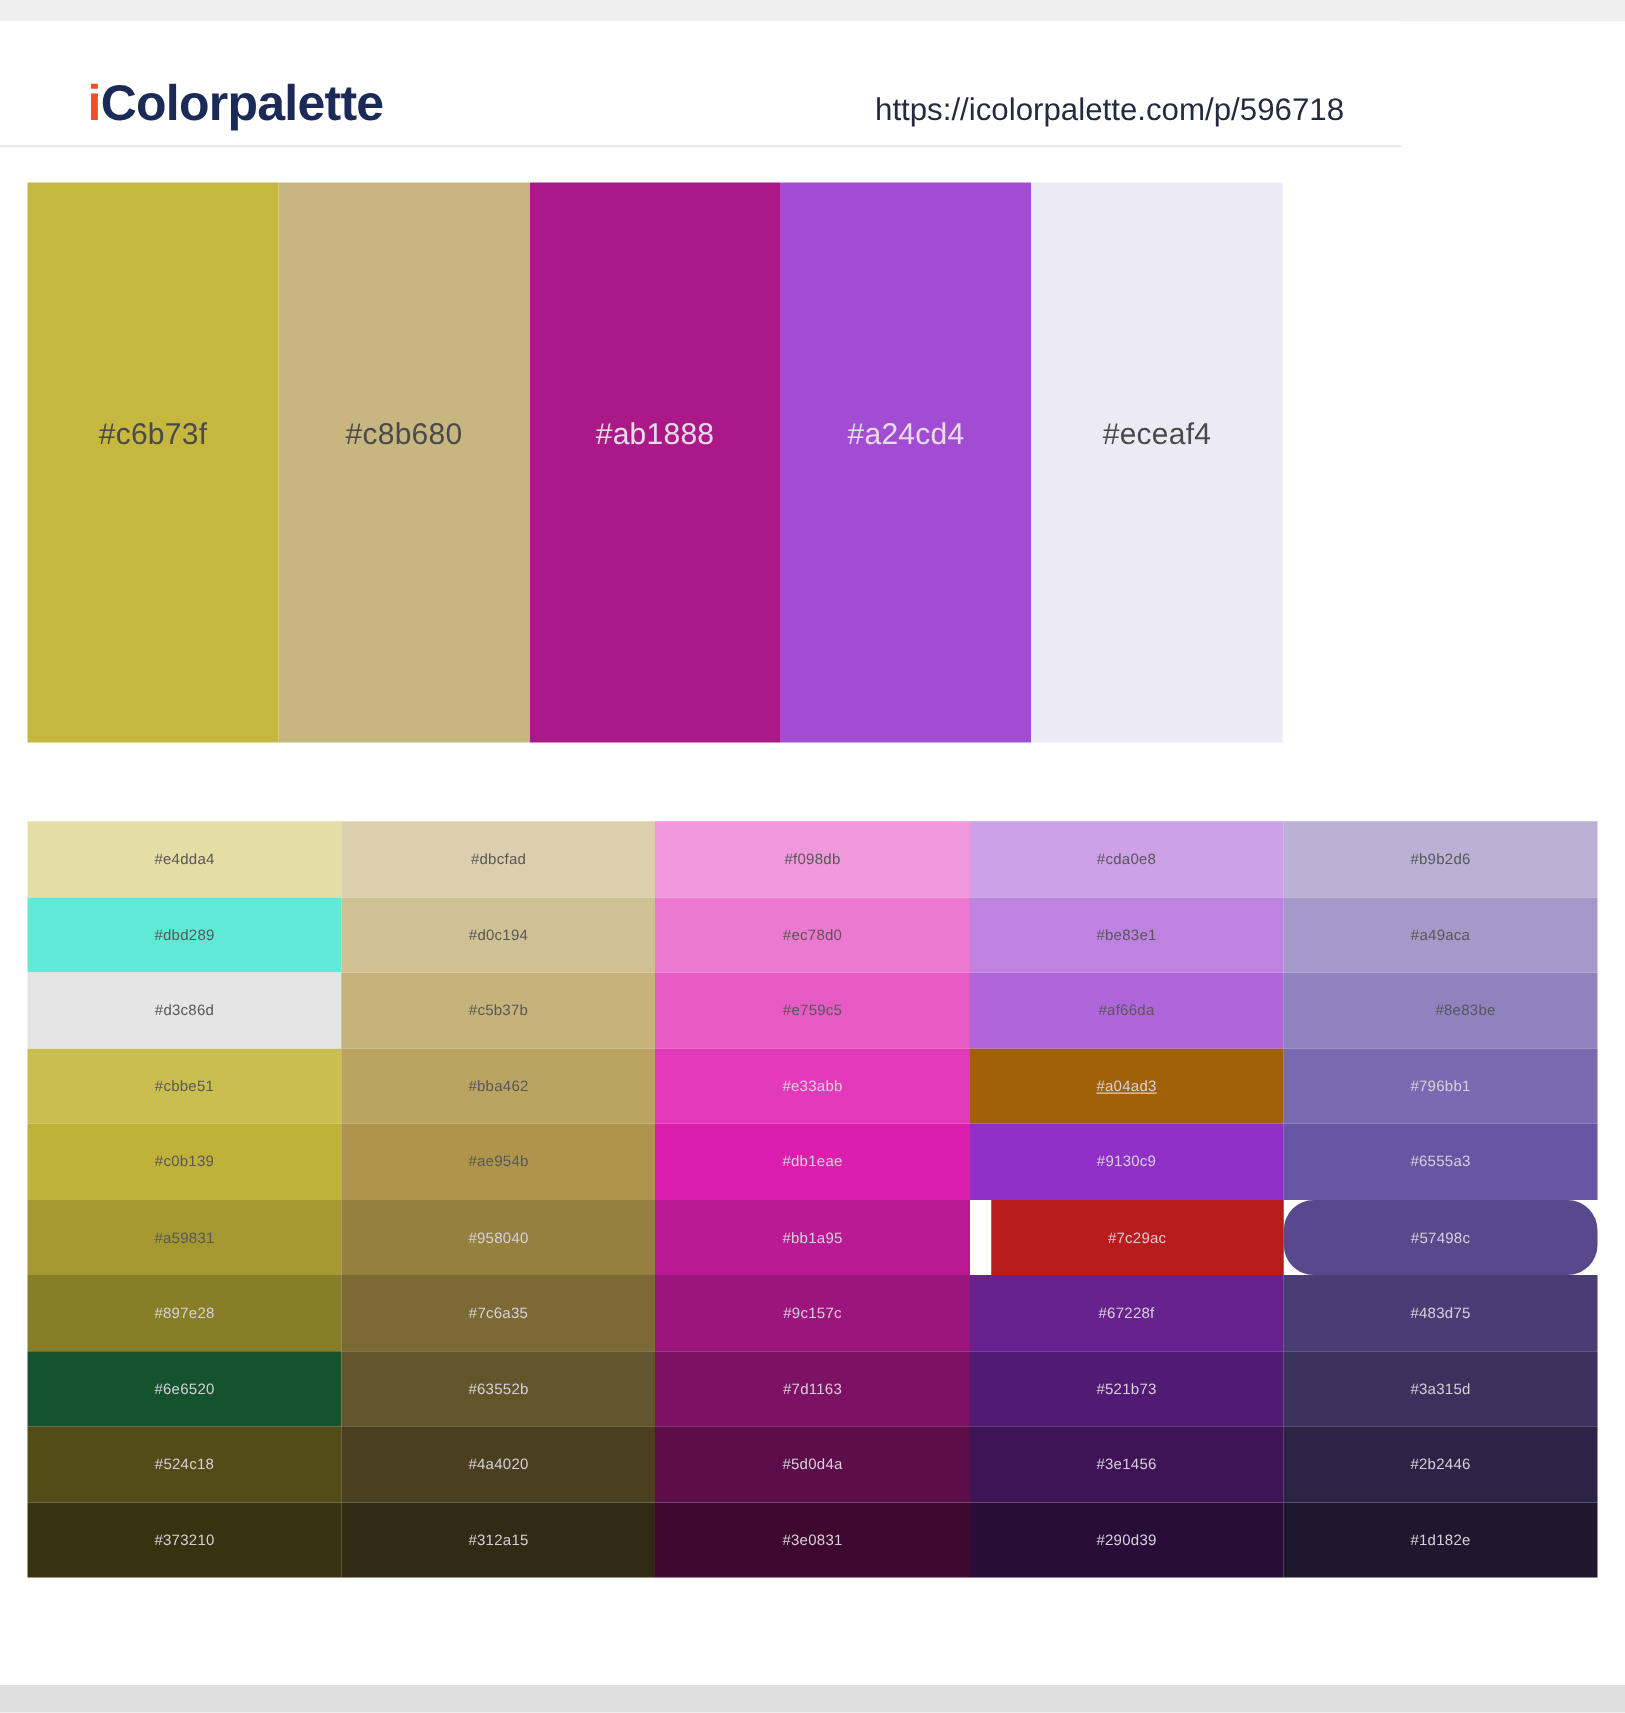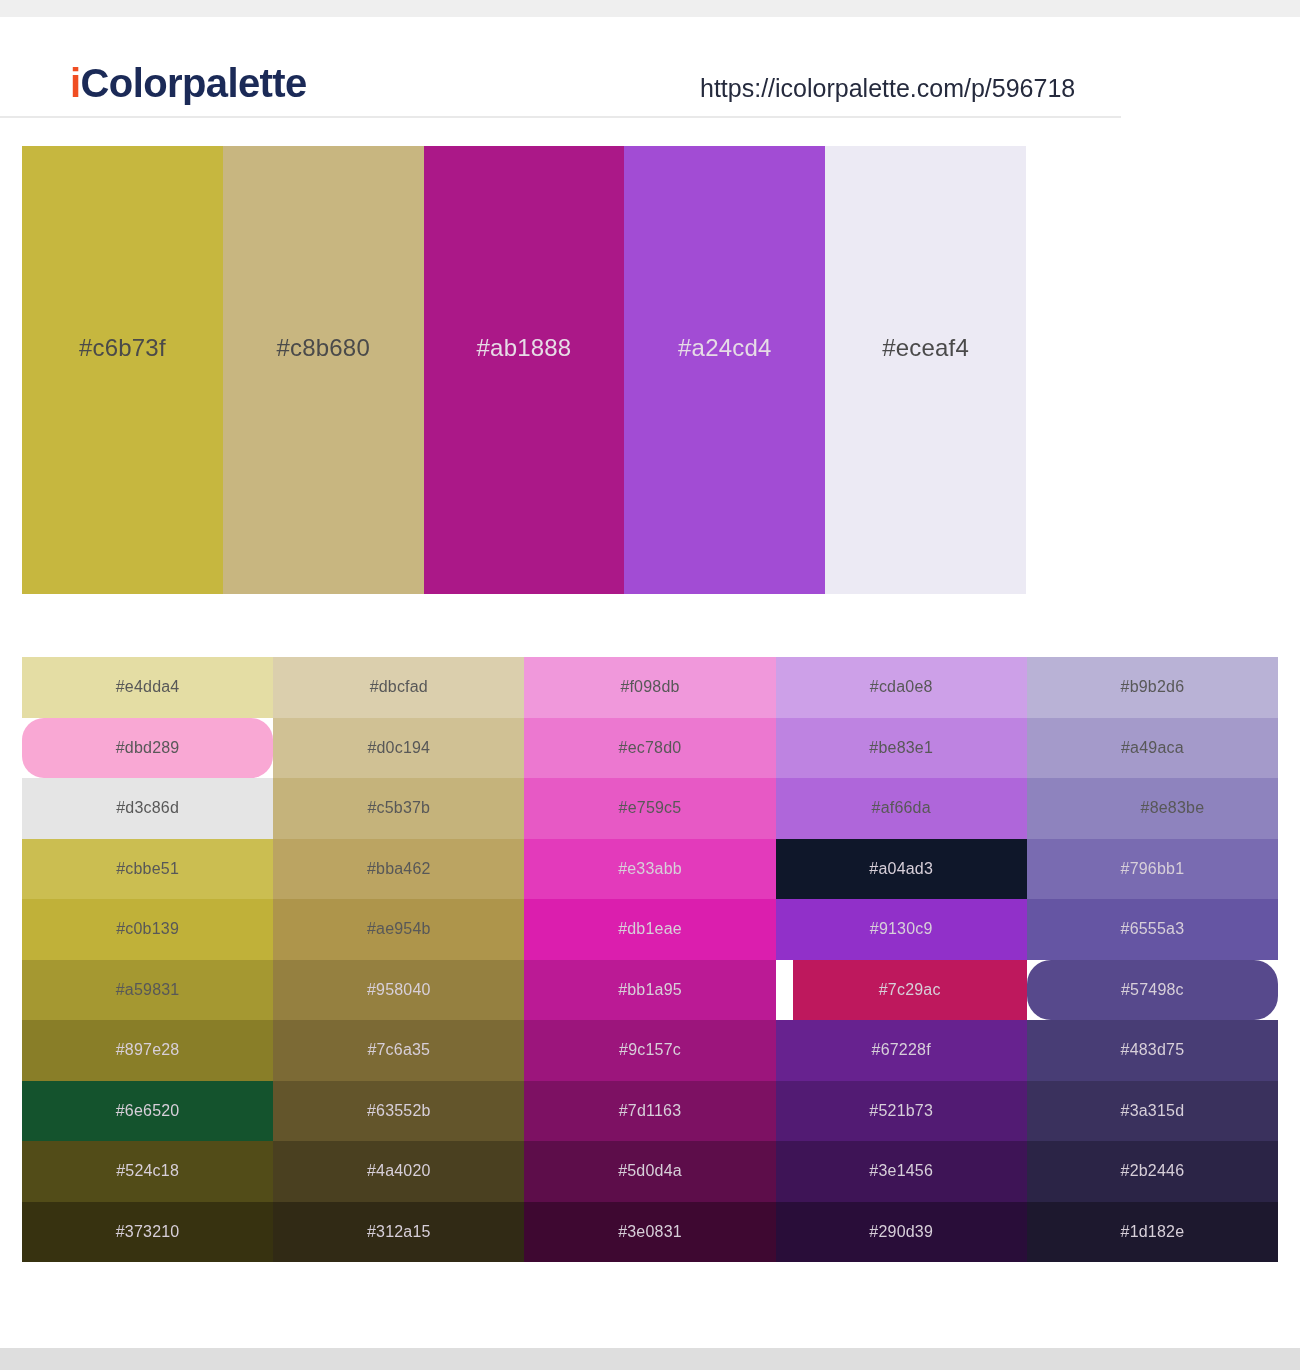--- a/index.html
+++ b/index.html
@@ -61,21 +61,21 @@
     width:1256px;height:605px;
     display:flex;
   }
   .shade-col{
     flex:1 1 0;
     display:flex;flex-direction:column;
   }
   .shade-cell{
     flex:1 1 0;
     display:flex;align-items:center;justify-content:center;
-    font-size:16px;
+    font-size:12px;
     letter-spacing:0.2px;
   }
   .shade-cell.dark-text{color:#585858;}
   .shade-cell.light-text{color:#d7cfd9;}
 
   .footer-strip{
     position:absolute;left:0;top:1348px;width:1300px;height:22px;
     background:#dedede;
   }
 </style>
@@ -103,21 +103,21 @@
       <span class="swatch-label">#a24cd4</span>
     </div>
     <div class="swatch dark-text" style="background: rgb(236, 234, 244);">
       <span class="swatch-label">#eceaf4</span>
     </div>
   </div>
 
 <div class="shades-grid" id="shades-grid">
     <div class="shade-col">
       <div class="shade-cell dark-text" style="background: rgb(228, 221, 164);">#e4dda4</div>
-      <div class="shade-cell dark-text" style="background: #f9a8d4; border-radius: 22px;">#dbd289</div>
+      <div class="shade-cell dark-text" style="background: #5eead4;">#dbd289</div>
       <div class="shade-cell dark-text" style="background: #e5e5e5;">#d3c86d</div>
       <div class="shade-cell dark-text" style="background: rgb(203, 190, 81);">#cbbe51</div>
       <div class="shade-cell dark-text" style="background: rgb(192, 177, 57);">#c0b139</div>
       <div class="shade-cell dark-text" style="background: rgb(165, 152, 49);">#a59831</div>
       <div class="shade-cell light-text" style="background: rgb(137, 126, 40);">#897e28</div>
       <div class="shade-cell light-text" style="background: #14532d;">#6e6520</div>
       <div class="shade-cell light-text" style="background: rgb(82, 76, 24);">#524c18</div>
       <div class="shade-cell light-text" style="background: rgb(55, 50, 16);">#373210</div>
     </div>
     <div class="shade-col">
@@ -141,23 +141,23 @@
       <div class="shade-cell light-text" style="background: rgb(187, 26, 149);">#bb1a95</div>
       <div class="shade-cell light-text" style="background: rgb(156, 21, 124);">#9c157c</div>
       <div class="shade-cell light-text" style="background: rgb(125, 17, 99);">#7d1163</div>
       <div class="shade-cell light-text" style="background: rgb(93, 13, 74);">#5d0d4a</div>
       <div class="shade-cell light-text" style="background: rgb(62, 8, 49);">#3e0831</div>
     </div>
     <div class="shade-col">
       <div class="shade-cell dark-text" style="background: rgb(205, 160, 232);">#cda0e8</div>
       <div class="shade-cell dark-text" style="background: rgb(190, 131, 225);">#be83e1</div>
       <div class="shade-cell dark-text" style="background: rgb(175, 102, 218);">#af66da</div>
-      <div class="shade-cell light-text" style="background: #0f172a;">#a04ad3</div>
+      <div class="shade-cell light-text" style="background: #a16207; text-decoration: underline;">#a04ad3</div>
       <div class="shade-cell light-text" style="background: rgb(145, 48, 201);">#9130c9</div>
-      <div class="shade-cell light-text" style="background: #be185d; margin-left: 17px;">#7c29ac</div>
+      <div class="shade-cell light-text" style="background: #b91c1c; margin-left: 17px;">#7c29ac</div>
       <div class="shade-cell light-text" style="background: rgb(103, 34, 143);">#67228f</div>
       <div class="shade-cell light-text" style="background: rgb(82, 27, 115);">#521b73</div>
       <div class="shade-cell light-text" style="background: rgb(62, 20, 86);">#3e1456</div>
       <div class="shade-cell light-text" style="background: rgb(41, 13, 57);">#290d39</div>
     </div>
     <div class="shade-col">
       <div class="shade-cell dark-text" style="background: rgb(185, 178, 214);">#b9b2d6</div>
       <div class="shade-cell dark-text" style="background: rgb(164, 154, 202);">#a49aca</div>
       <div class="shade-cell dark-text" style="background: rgb(142, 131, 190); padding-left: 40px;">#8e83be</div>
       <div class="shade-cell light-text" style="background: rgb(121, 107, 177);">#796bb1</div>

